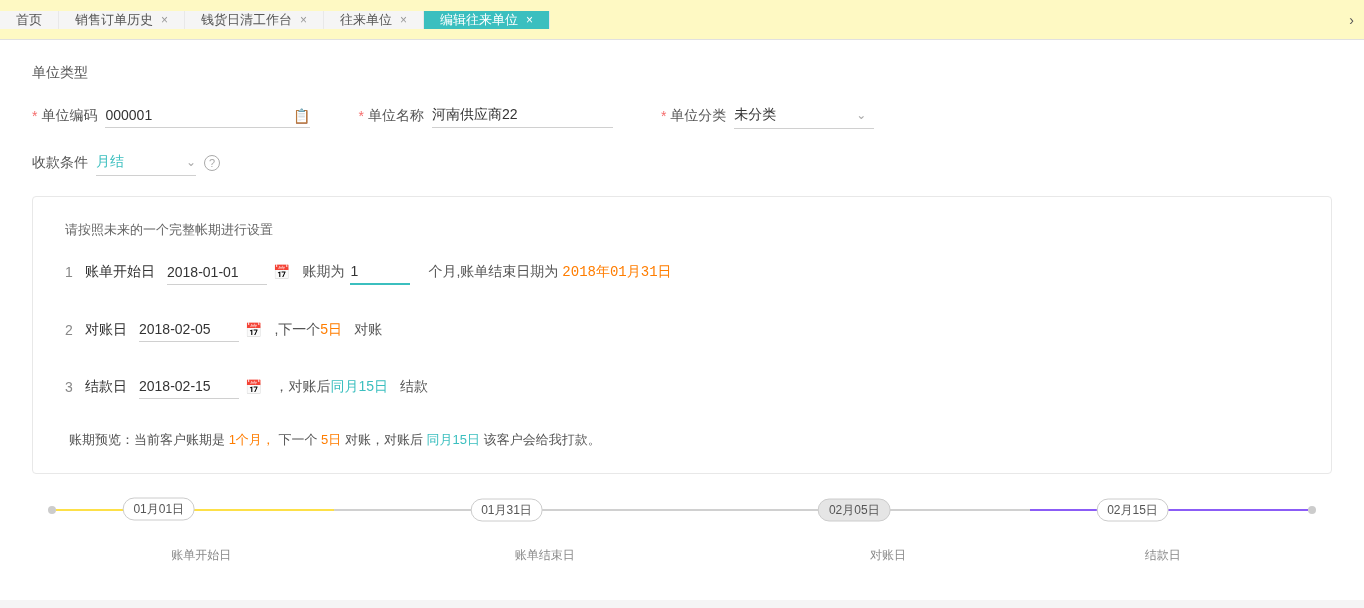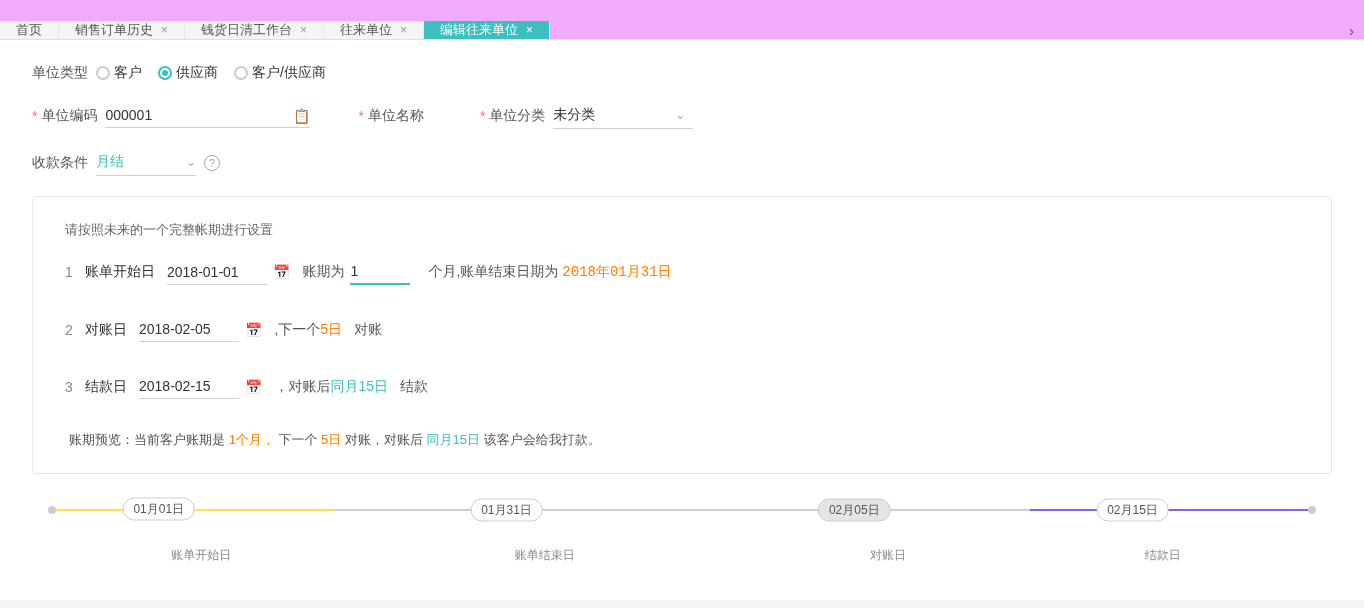--- a/index.html
+++ b/index.html
@@ -1,20 +1,20 @@
 <!DOCTYPE html>
 <html><head>
   <meta charset="utf-8">
   <style>
     * { box-sizing: border-box; margin: 0; padding: 0; }
     body { font-family: 'PingFang SC', 'Microsoft YaHei', sans-serif; font-size: 14px; background: #f5f5f5; color: #333; }
 
     
     .tabs-bar {
-      display: flex; align-items: flex-end; background: #f0abfc;
+      display: flex; align-items: center; background: #fef9c3;
       border-bottom: 1px solid #e0e0e0; height: 40px;
     }
     .tab-item {
       display: flex; align-items: center; padding: 0 16px; cursor: pointer;
       font-size: 13px; color: #555; border-right: 1px solid #e8e8e8;
       white-space: nowrap; position: relative; background: #f5f5f5;
     }
     .tab-item .close-icon { margin-left: 8px; color: #999; font-size: 12px; }
     .tab-item.active { background: #3bbfbf; color: #fff; }
     .tab-item.active .close-icon { color: #fff; }
@@ -125,48 +125,35 @@
     <span>编辑往来单位</span>
     <span class="close-icon">×</span>
   </div>
   <div class="tab-arrow">›</div>
 </div>
 
 <div class="content">
 
   <div class="form-row">
     <span class="form-label">单位类型</span>
-    <div class="radio-group">
-      <label class="radio-item">
-        <div class="radio-circle"></div>
-        <span>客户</span>
-      </label>
-      <label class="radio-item">
-        <div class="radio-circle checked"></div>
-        <span>供应商</span>
-      </label>
-      <label class="radio-item">
-        <div class="radio-circle"></div>
-        <span>客户/供应商</span>
-      </label>
-    </div>
   </div>
 
   <div class="form-row">
     <div class="field-group">
       <span class="required">*</span>
       <span class="form-label">单位编码</span>
       <div class="input-wrapper">
         <input class="field-input with-icon" type="text" value="000001" style="">
         <span class="input-icon">📋</span>
       </div>
     </div>
     <div class="field-group">
       <span class="required">*</span>
       <span class="form-label">单位名称</span>
+      <input class="field-input" type="text" style="min-width: 180px;" value="河南供应商22">
     </div>
     <div class="field-group">
       <span class="required">*</span>
       <span class="form-label">单位分类</span>
       <div class="select-unit-wrapper">
         <span class="select-unit-value">未分类</span>
         <span class="select-arrow">⌄</span>
       </div>
     </div>
   </div>

